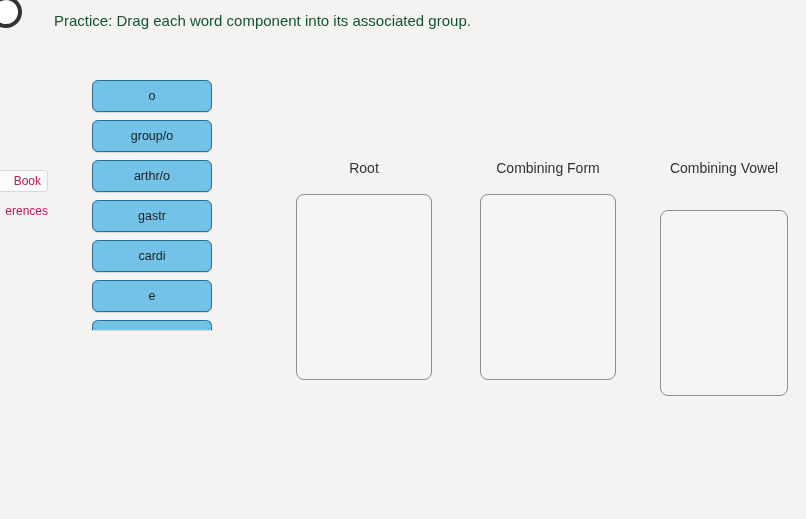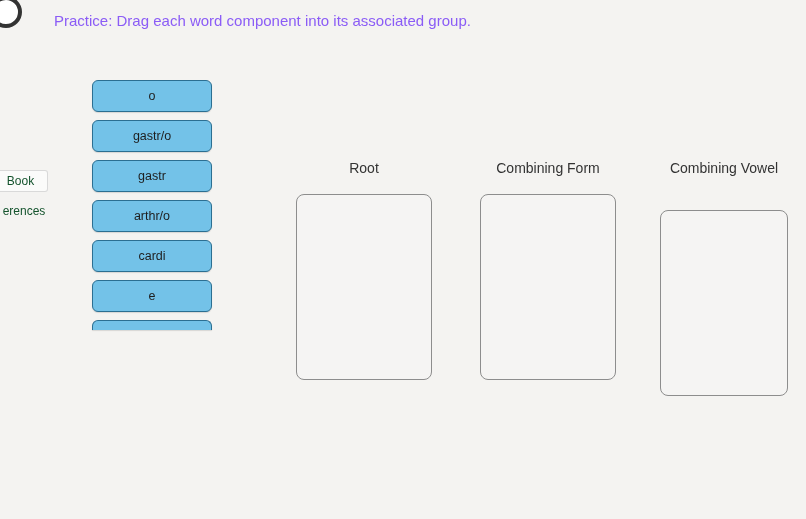--- a/index.html
+++ b/index.html
@@ -20,35 +20,35 @@
       height: 32px;
       border-radius: 50%;
       border: 4px solid #333;
       background: #fff;
     }
     .instruction {
       position: absolute;
       left: 54px;
       top: 12px;
       font-size: 15px;
-      color: #8b5cf6;
+      color: #14532d;
     }
     .sidebar {
       position: absolute;
       left: 0;
       top: 170px;
       display: flex;
       flex-direction: column;
       gap: 10px;
       width: 48px;
     }
     .sidebar-item {
       font-size: 12px;
-      color: #14532d;
-      text-align: center;
+      color: #be185d;
+      text-align: right;
       padding: 2px 0 2px 0;
       width: 48px;
       overflow: hidden;
       white-space: nowrap;
     }
     .sidebar-item-book {
       border: 1px solid #d9d9d9;
       border-left: none;
       border-radius: 0 3px 3px 0;
       background: #fbfbfa;
@@ -121,27 +121,27 @@
   <div class="sidebar-item">
     <span>erences</span>
   </div>
 </div>
 
 <div class="word-bank">
   <div class="tile">
       <span>o</span>
     </div>
   <div class="tile">
-      <span>gastr/o</span>
+      <span>group/o</span>
+    </div>
+  <div class="tile">
+      <span>arthr/o</span>
     </div>
   <div class="tile">
       <span>gastr</span>
-    </div>
-  <div class="tile">
-      <span>arthr/o</span>
     </div>
   <div class="tile">
       <span>cardi</span>
     </div>
   <div class="tile">
       <span>e</span>
     </div>
   <div class="tile tile-partial"></div>
 </div>
 

